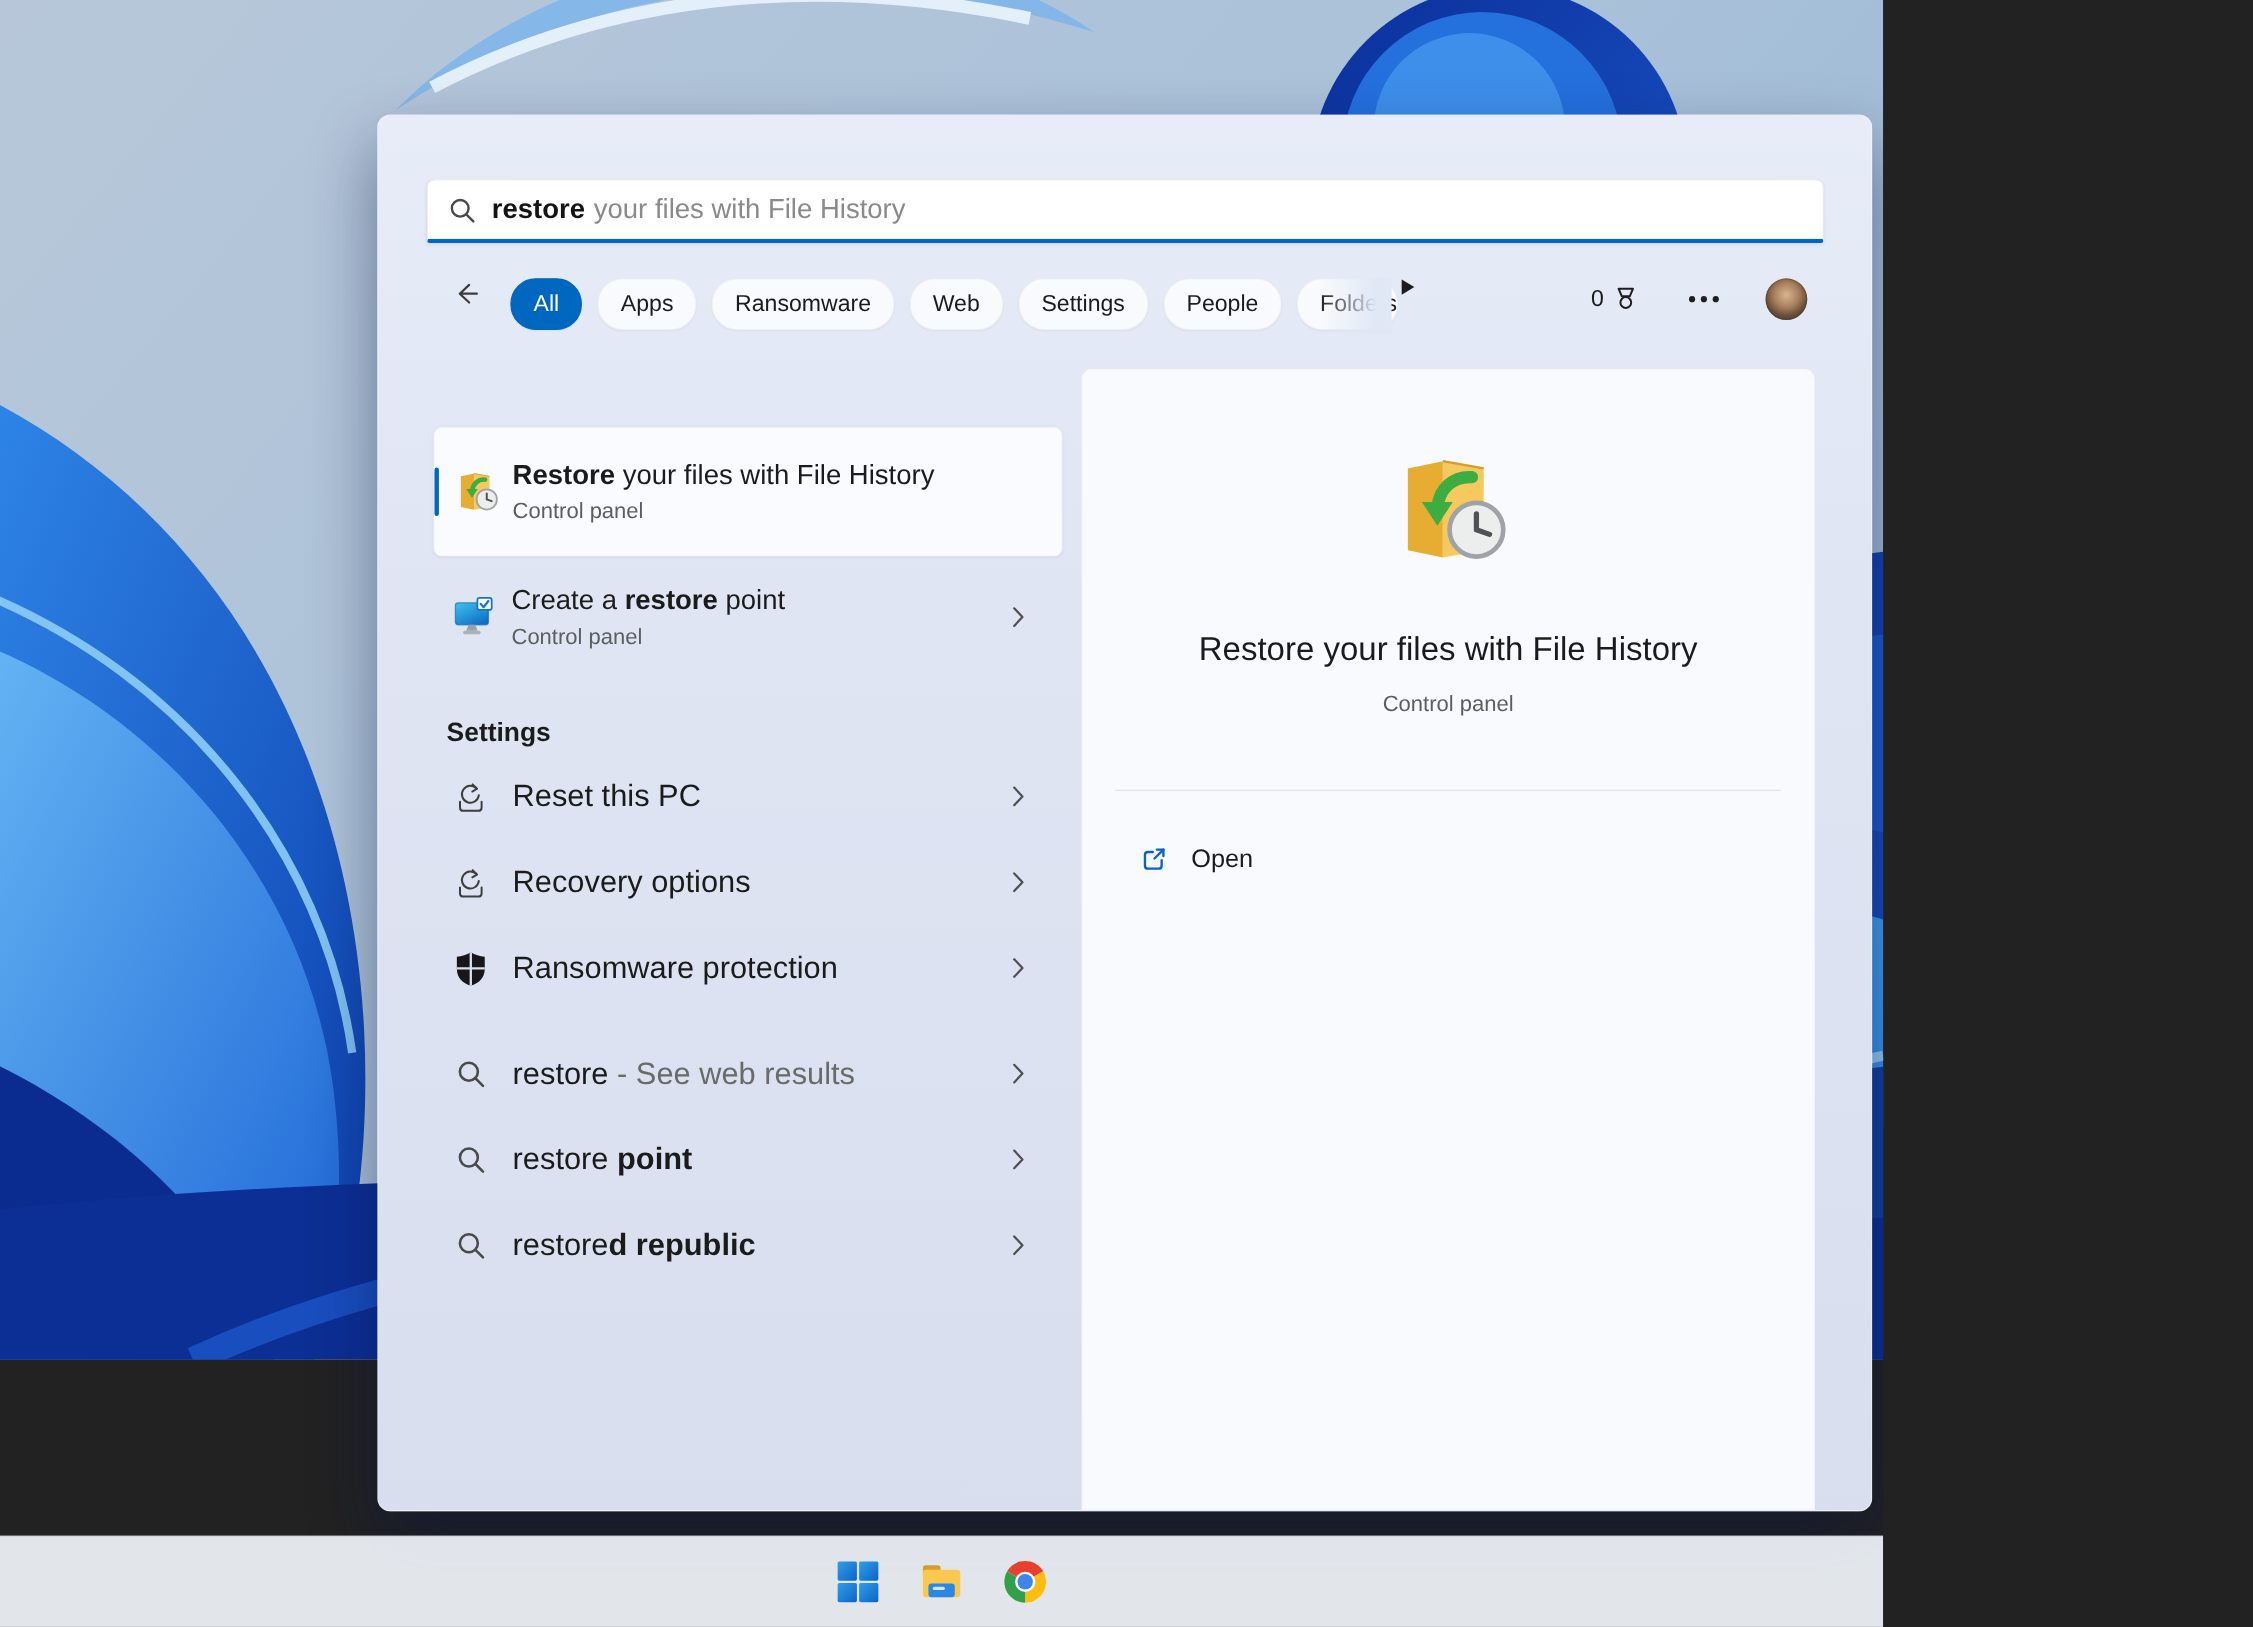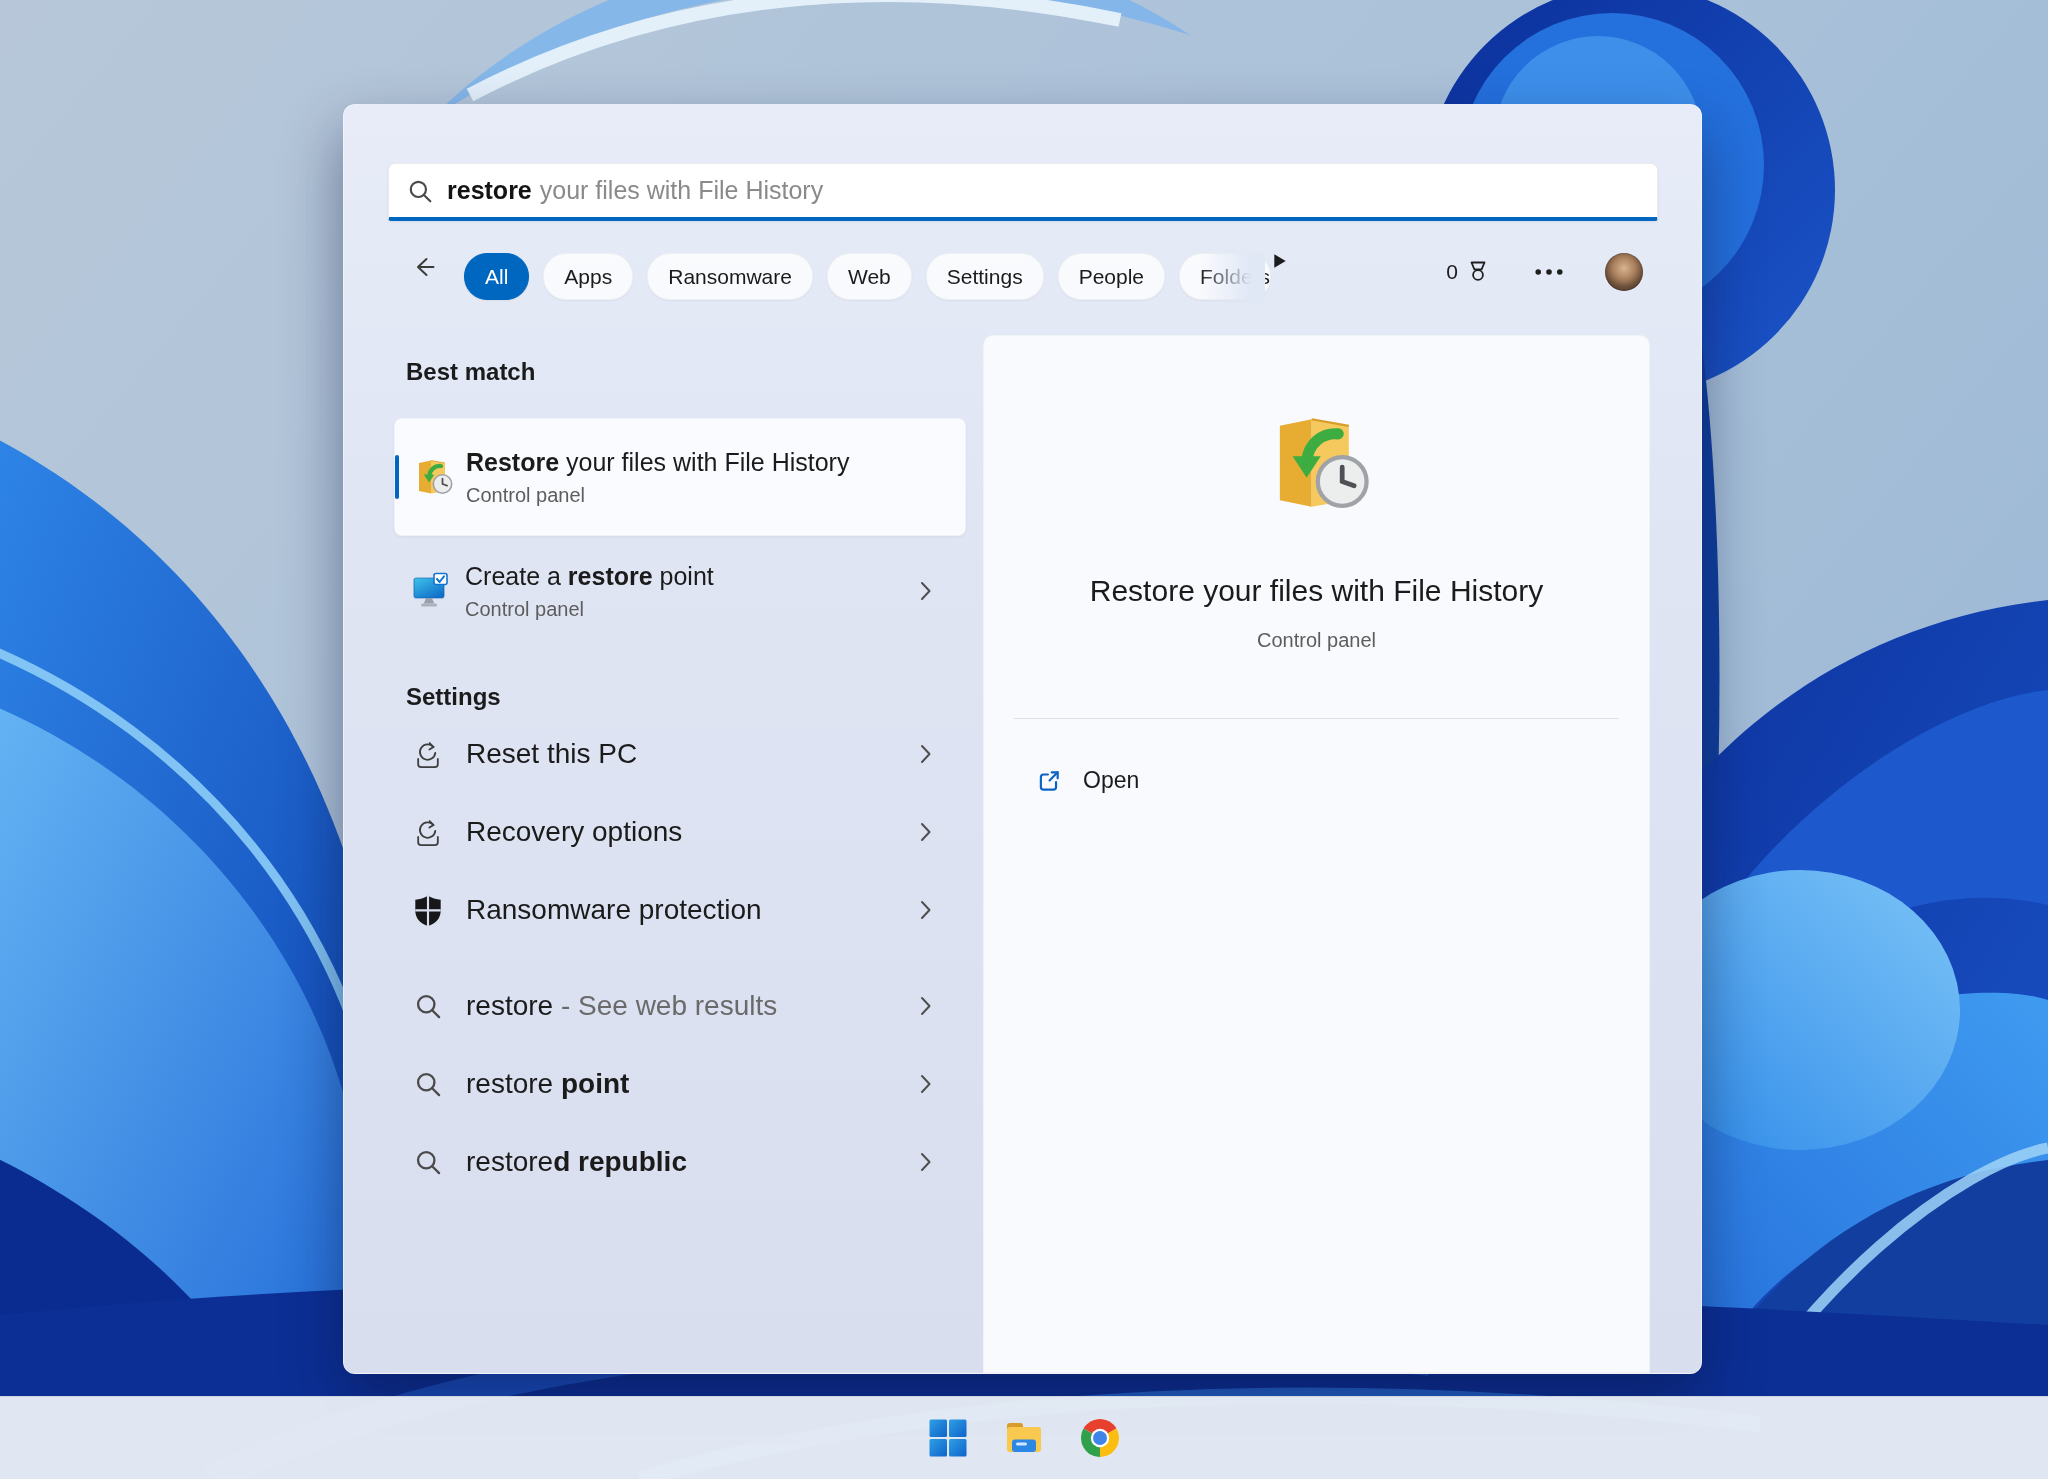--- a/index.html
+++ b/index.html
@@ -1,16 +1,16 @@
 <!DOCTYPE html>
 <html><head>
 <meta charset="utf-8">
 <style>
   html,body{margin:0;padding:0;background:#222;}
-  .screen{position:relative;width:2048px;height:1479px;overflow:hidden;
+  .screen{position:relative;width:1712px;height:1479px;overflow:hidden;
     font-family:"Liberation Sans","DejaVu Sans",sans-serif;-webkit-font-smoothing:antialiased;}
   .wallpaper{position:absolute;inset:0;}
 
   
   .search-window{position:absolute;left:343px;top:104px;width:1357px;height:1268px;
     border-radius:12px;overflow:hidden;
     background:linear-gradient(180deg,#e7ecf8 0%,#dfe5f3 35%,#d8deee 100%);
     border:1px solid rgba(255,255,255,.45);
     box-shadow:0 28px 60px rgba(8,18,60,.45);}
 
@@ -294,21 +294,20 @@
           <svg width="28" height="8">
               <use href="#sym-dots"></use>
             </svg>
         </span>
         <span class="avatar"></span>
       </div>
     </div>
 
     <div class="left-col">
 
-      <div class="sec-label">Best match</div>
 
       <div class="bm-card">
         <span class="bm-accent"></span>
         <svg class="icon46">
             <use href="#sym-fh"></use>
           </svg>
         <div class="txtcol">
           <div class="item-title">
             <b>Restore</b><span> your files with File History</span>
           </div>

